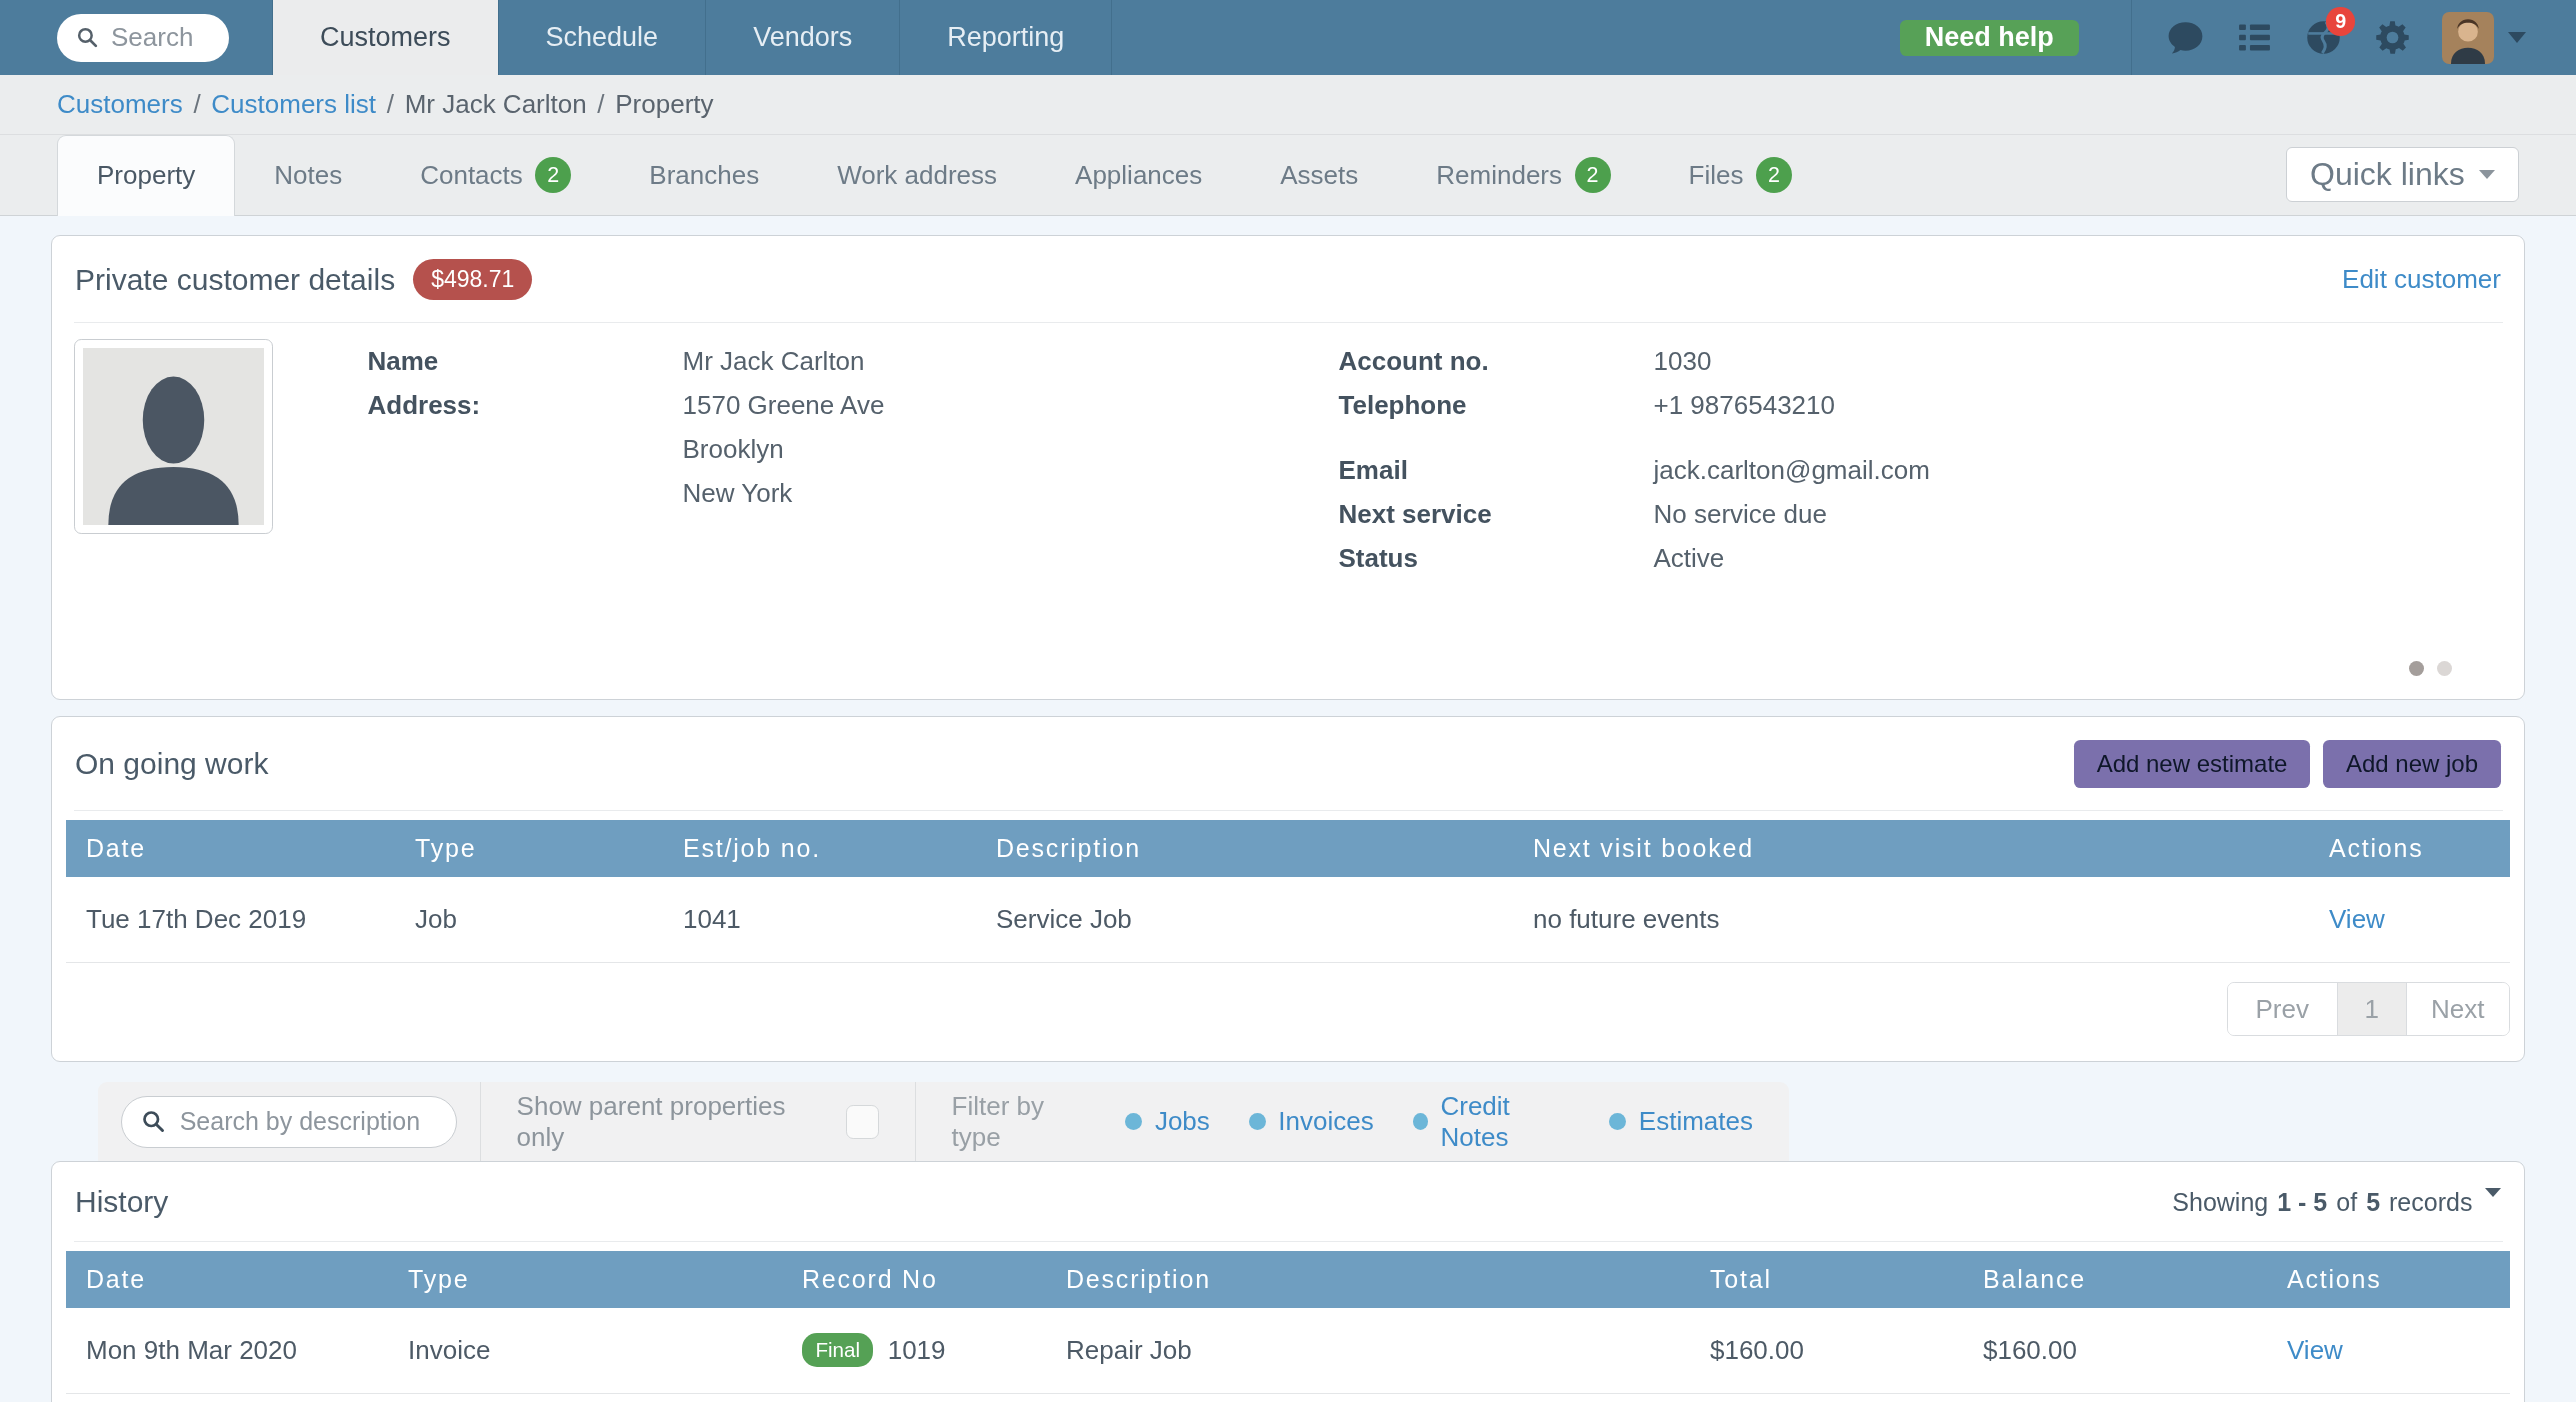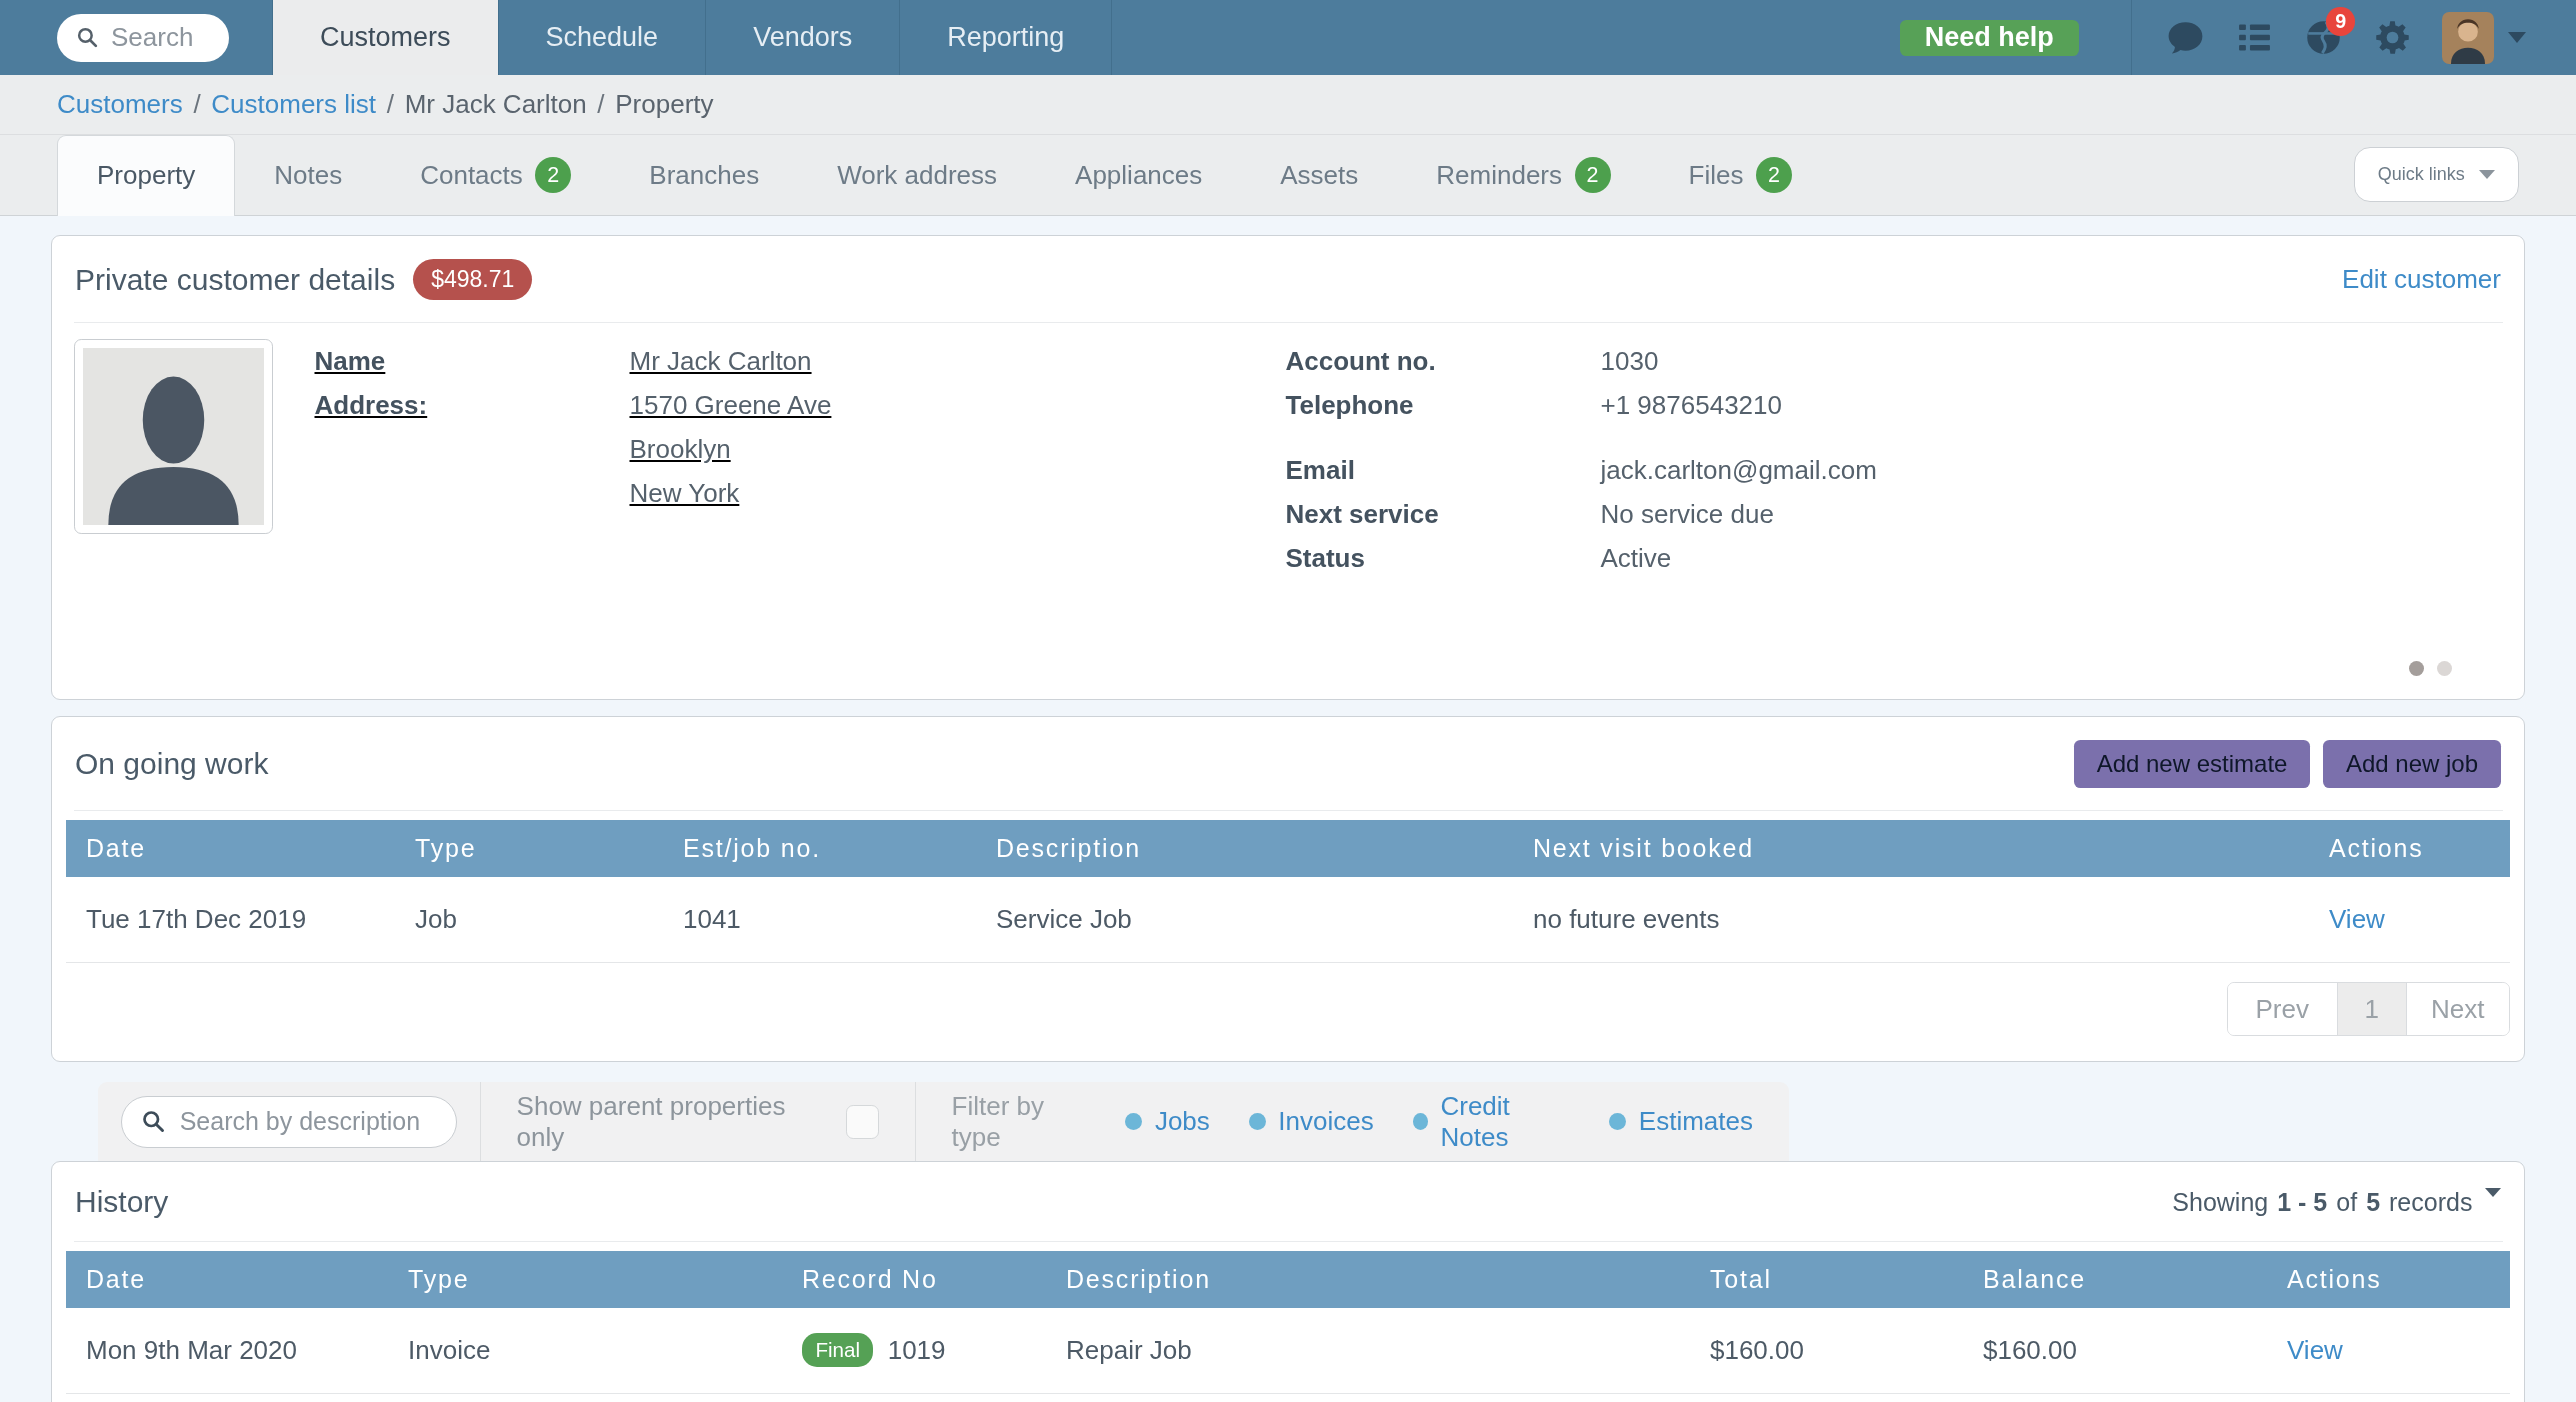--- a/index.html
+++ b/index.html
@@ -44,22 +44,22 @@
   
   .tabstrip { height:81px; background:#ebedee; border-bottom:0.9px solid #cfd3d6; display:flex;
               align-items:stretch; padding-left:57px; position:relative; }
   .ptab { display:flex; align-items:center; gap:12.5px; padding:0 39px; font-size:26px; color:#6d7b87;
           cursor:pointer; }
   .ptab.active { background:#fbfcfd; border:0.9px solid #d4d8db; border-bottom:none;
                  border-radius:9px 9px 0 0; color:#4a5865; margin-bottom:-0.9px; }
   .tab-badge { min-width:36px; height:36px; background:#4da04d; border-radius:18px; color:#fff;
                font-size:21.5px; display:flex; align-items:center; justify-content:center; }
   .quick-links { position:absolute; right:57px; top:11.6px; height:55px; background:#fff;
-                 border:0.9px solid #ccd0d4; border-radius:16px; display:flex; align-items:center;
-                 gap:14.3px; padding:0 23px; font-size:18px; color:#6d7b87; cursor:pointer; }
+                 border:0.9px solid #ccd0d4; border-radius:6px; display:flex; align-items:center;
+                 gap:14.3px; padding:0 23px; font-size:32px; color:#6d7b87; cursor:pointer; }
   .quick-links .caret { width:0; height:0; border-left:8px solid transparent; border-right:8px solid transparent;
                         border-top:9.8px solid #8b949c; }
 
   
   .content { padding-top:19px; }
   .card { margin:0 51px; background:#fff; border:0.9px solid #cdd2d7; border-radius:9px; position:relative; }
   .card-header { display:flex; align-items:center; padding:23px 23px 21.5px 23px; }
   .card-title { font-size:30px; color:#49576
 4; color:#49576a; }
   .card-title { font-size:30px; color:#4a5a68; }
@@ -70,21 +70,21 @@
   #customer-card { height:465px; }
   .balance-badge { background:#b5514d; color:#fff; font-size:23px; border-radius:21.5px;
                    padding:7.2px 18px; margin-left:18px; }
   .edit-customer { margin-left:auto; font-size:26px; }
   .cust-body { display:flex; padding:16px 21.5px 0 21.5px; }
   .avatar-frame { width:199px; height:195px; border:0.9px solid #c9cdd1; border-radius:7.2px;
                   background:#fff; padding:8px; flex:0 0 auto; }
   .avatar-inner { width:100%; height:100%; background:#e4e4e2; display:flex; align-items:flex-end;
                   justify-content:center; overflow:hidden; }
   .detail-grid { display:grid; grid-template-columns:315px 1fr; align-content:start; }
-  .dg-left { margin-left:42px; width:971px;text-decoration:underline; }
+  .dg-left { margin-left:95px; width:971px; }
   .dg-right { width:1038px; }
   .dlabel { font-size:26px; font-weight:bold; color:#44525f; line-height:44px; }
   .dvalue { font-size:26px; color:#55616c; line-height:44px; }
   .gap-row { height:21.5px; }
   .carousel-dots { position:absolute; right:72px; bottom:23px; display:flex; gap:13.4px; }
   .dot { width:15px; height:15px; border-radius:50%; cursor:pointer; }
   .dot.active { background:#a49e9b; }
   .dot.inactive { background:#dbd7d5; }
 
   

